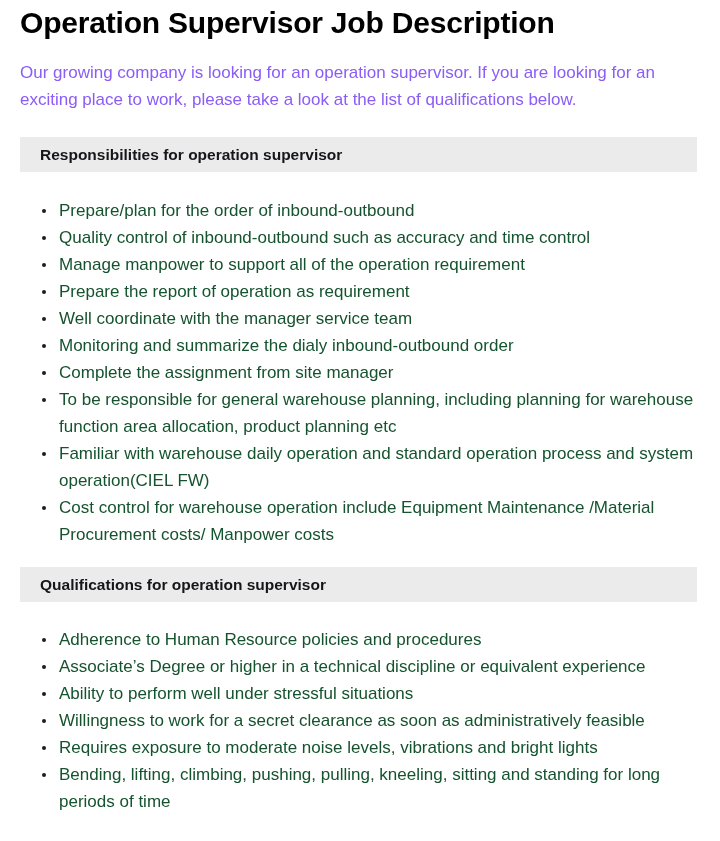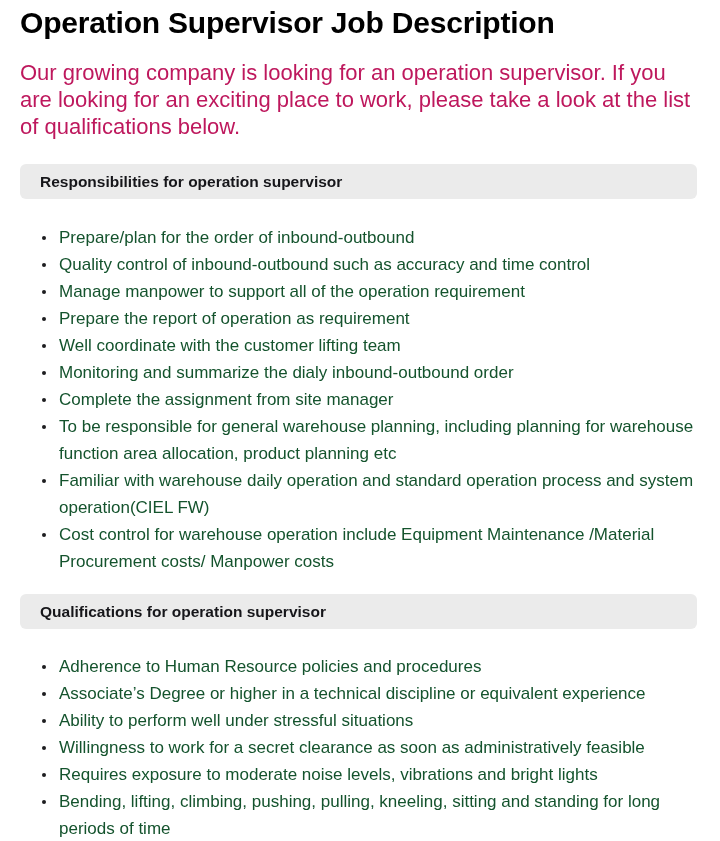--- a/index.html
+++ b/index.html
@@ -28,39 +28,38 @@
     padding: 4px 20px 0 20px;
     font-size: 30px;
     line-height: 38px;
     font-weight: bold;
     letter-spacing: -0.2px;
     color: #000000;
   }
 
   .intro {
     margin: 17px 20px 0 20px;
-    font-size: 22px;
+    font-size: 17px;
     line-height: 27px;
-    color: #be185d;
+    color: #8b5cf6;
     max-width: 680px;
   }
 
   .section {
     margin-top: 24px;
   }
 
   .section-header {
     margin: 0 23px 0 20px;
     background: #ebebeb;
     height: 35px;
     display: flex;
     align-items: center;
     padding: 0 0 0 20px;
     box-sizing: border-box;
-    border-radius: 6px;
   }
 
   .section-header-text {
     font-size: 15.5px;
     font-weight: bold;
     line-height: 20px;
     color: #16161a;
   }
 
   .bullet-list {
@@ -112,21 +111,21 @@
 
   <div class="section section-responsibilities">
     <div class="section-header">
       <span class="section-header-text">Responsibilities for operation supervisor</span>
     </div>
     <ul class="bullet-list">
       <li class="bullet-item">Prepare/plan for the order of inbound-outbound</li>
       <li class="bullet-item">Quality control of inbound-outbound such as accuracy and time control</li>
       <li class="bullet-item">Manage manpower to support all of the operation requirement</li>
       <li class="bullet-item">Prepare the report of operation as requirement</li>
-      <li class="bullet-item">Well coordinate with the customer lifting team</li>
+      <li class="bullet-item">Well coordinate with the manager service team</li>
       <li class="bullet-item">Monitoring and summarize the dialy inbound-outbound order</li>
       <li class="bullet-item">Complete the assignment from site manager</li>
       <li class="bullet-item">To be responsible for general warehouse planning, including planning for warehouse function area allocation, product planning etc</li>
       <li class="bullet-item">Familiar with warehouse daily operation and standard operation process and system operation(CIEL FW)</li>
       <li class="bullet-item">Cost control for warehouse operation include Equipment Maintenance /Material Procurement costs/ Manpower costs</li>
     </ul>
   </div>
 
   <div class="section section-qualifications">
     <div class="section-header">

